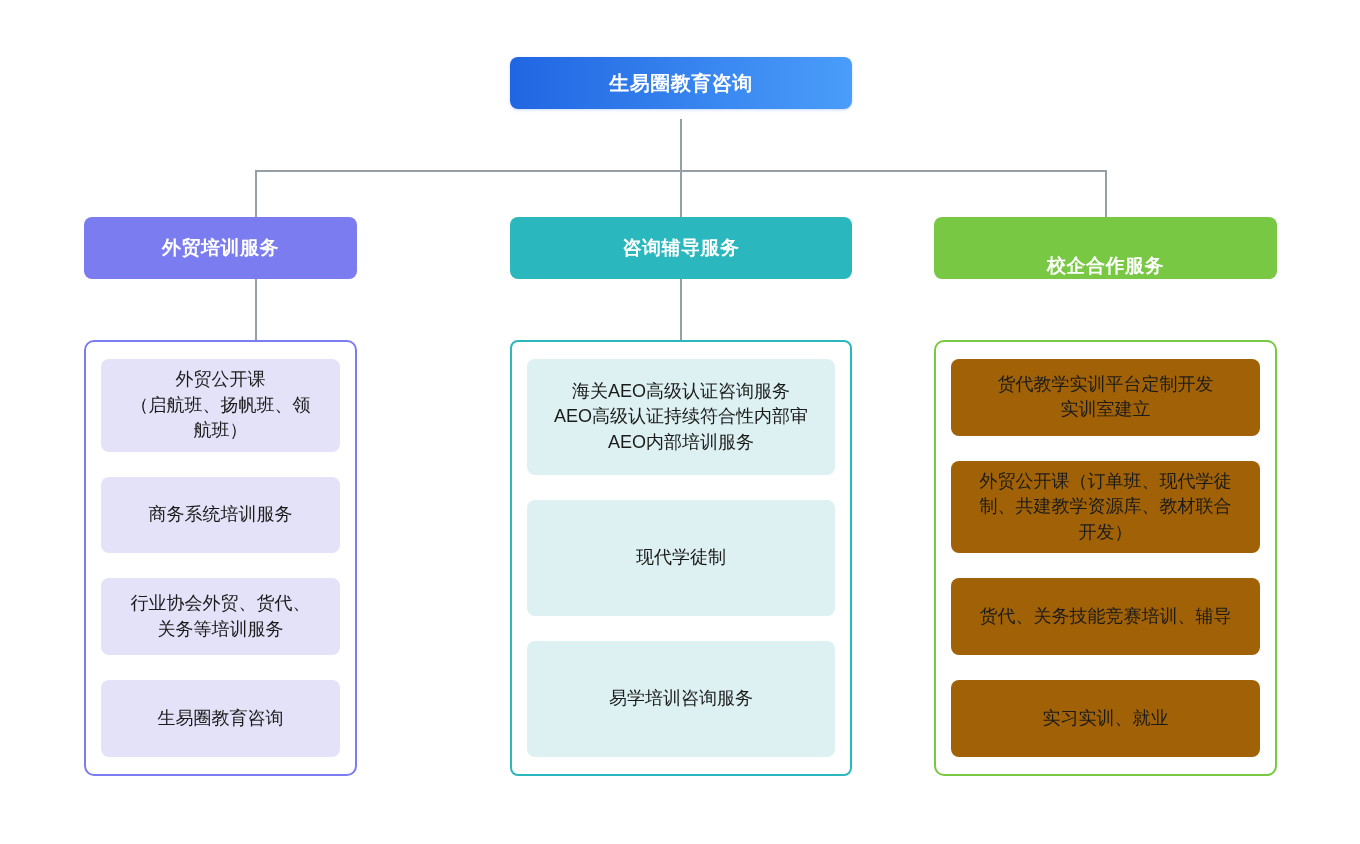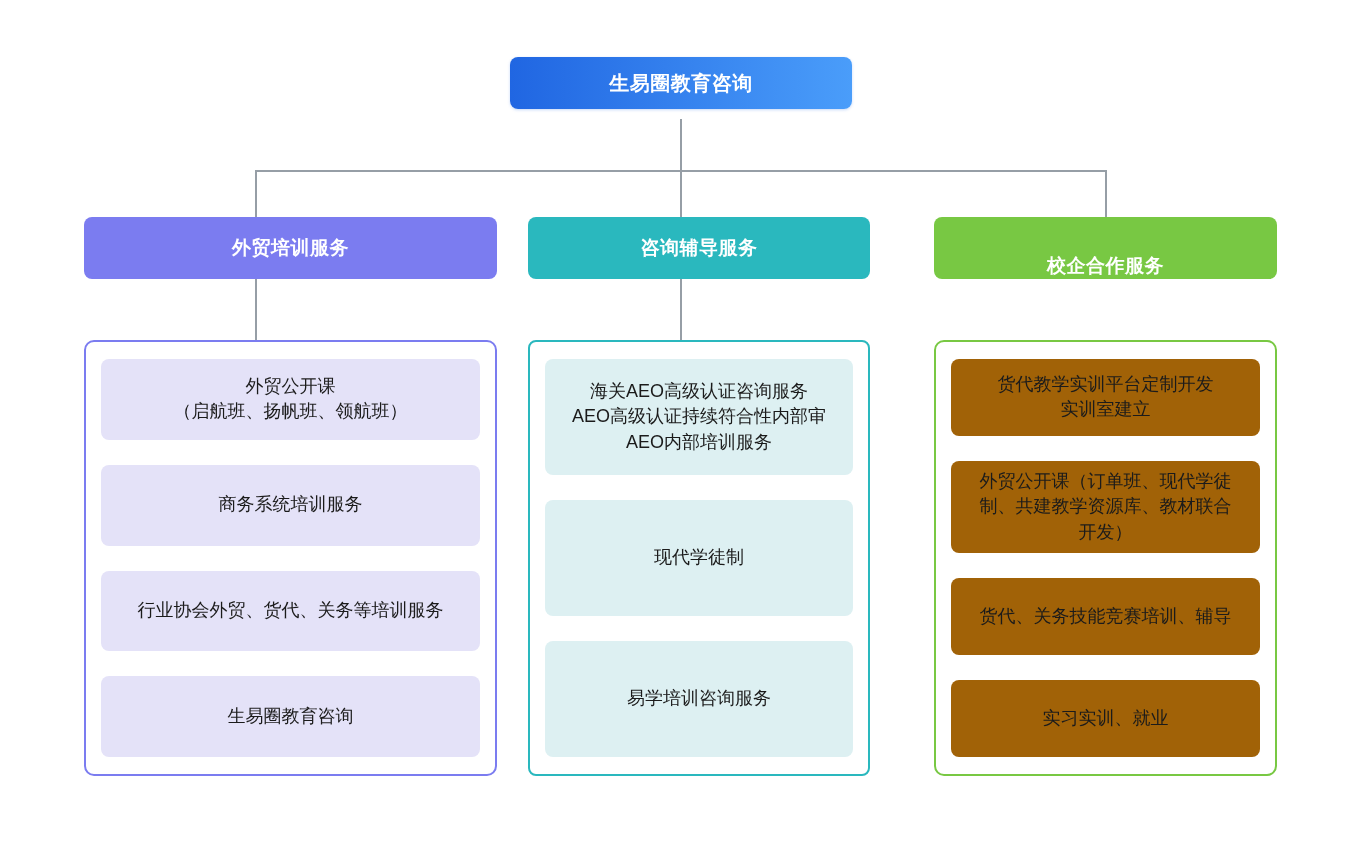--- a/index.html
+++ b/index.html
@@ -9,22 +9,22 @@
   }
   
   .node{
     position:absolute;border-radius:8px;display:flex;align-items:center;justify-content:center;
     color:#ffffff;font-weight:bold;font-size:19px;letter-spacing:.5px;
   }
   .root-node{left:510px;top:57px;width:342px;height:52px;font-size:20px;
     background:linear-gradient(90deg,#2066E2,#4A9DFA);
     box-shadow:0 1px 3px rgba(30,102,226,.25);}
   .branch-header{top:217px;height:62px;}
-  .col-left{left:84px;width:413px;}
-  .col-mid{left:528px;width:342px;}
+  .col-left{left:84px;width:273px;}
+  .col-mid{left:510px;width:342px;}
   .col-right{left:934px;width:343px;}
   .hdr-trade{background:#7B7CF0;}
   .hdr-consulting{background:#2AB8BE;}
   .hdr-school{background:#78C843;align-items:flex-end;}
   
   .panel{
     position:absolute;top:340px;height:436px;background:#ffffff;border-radius:10px;
     box-sizing:border-box;border:2px solid;display:flex;flex-direction:column;
     gap:25px;padding:17px 15px;
   }

